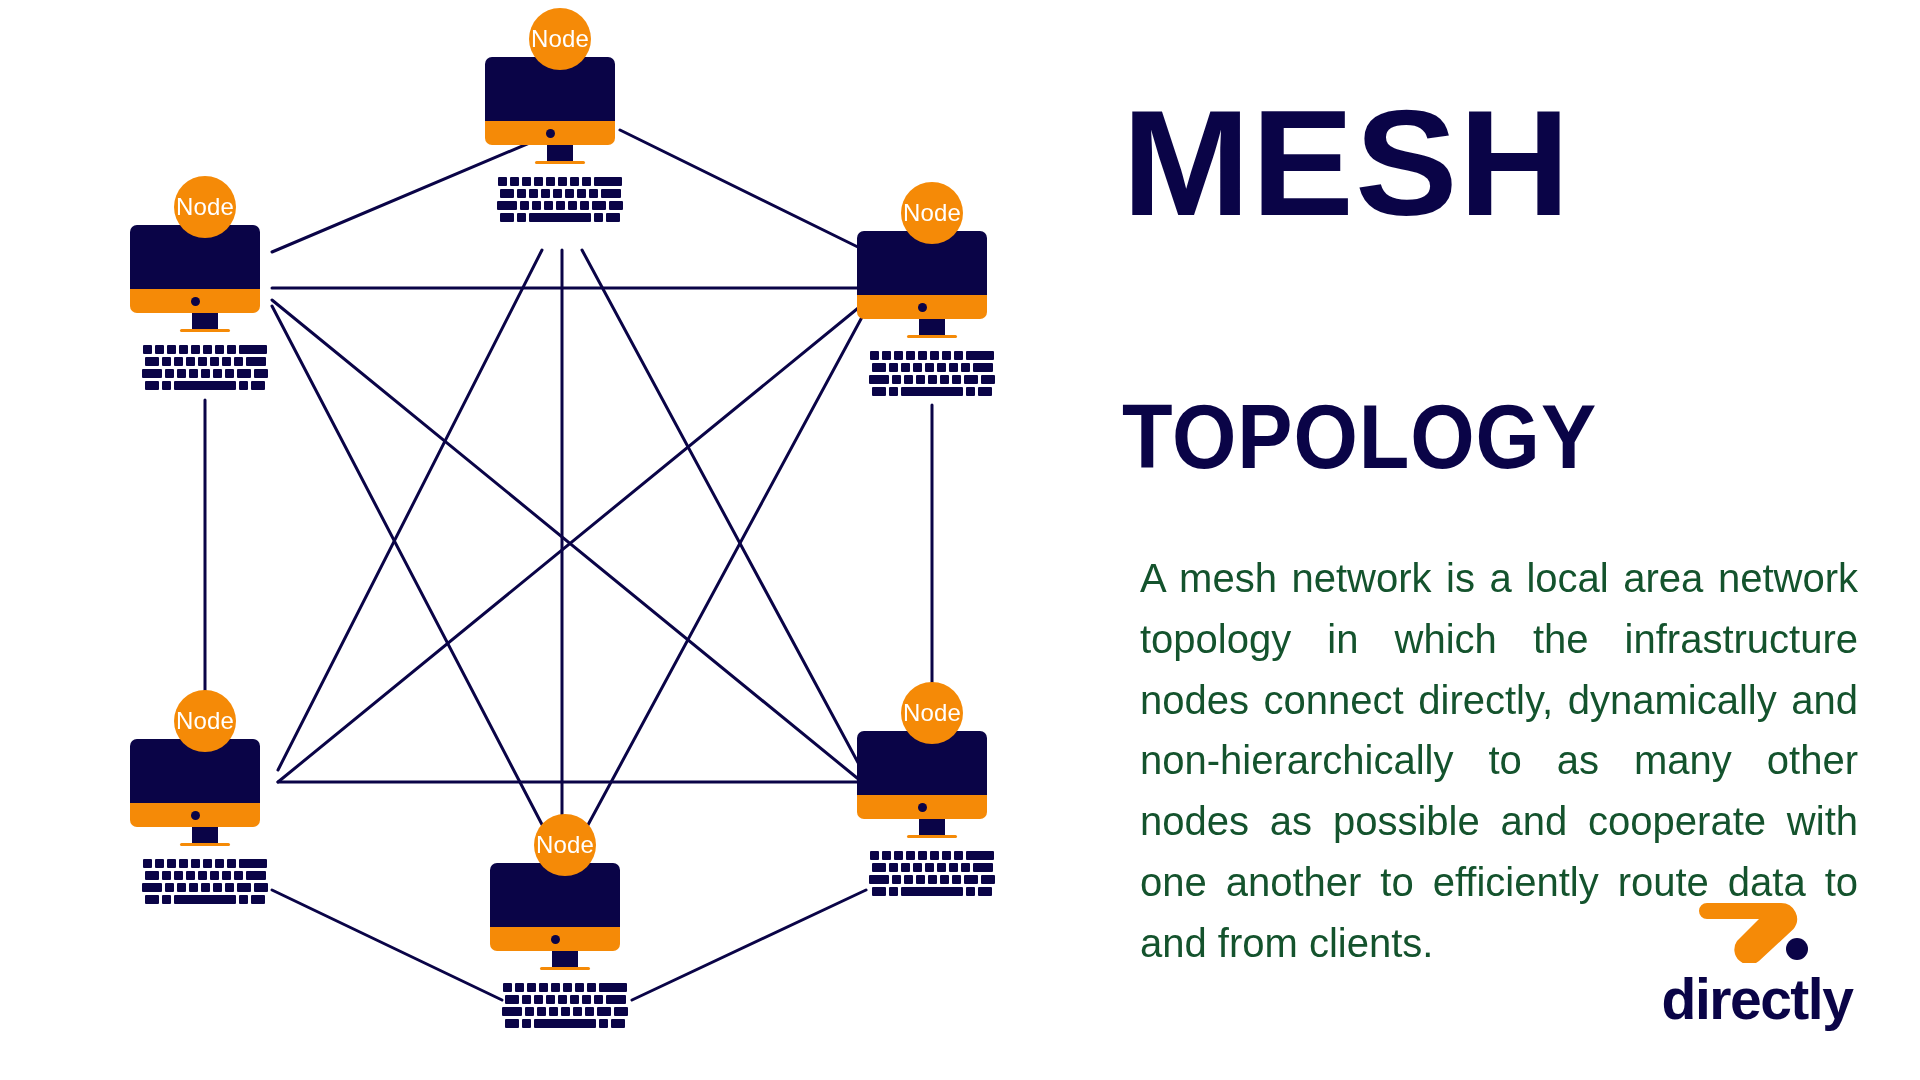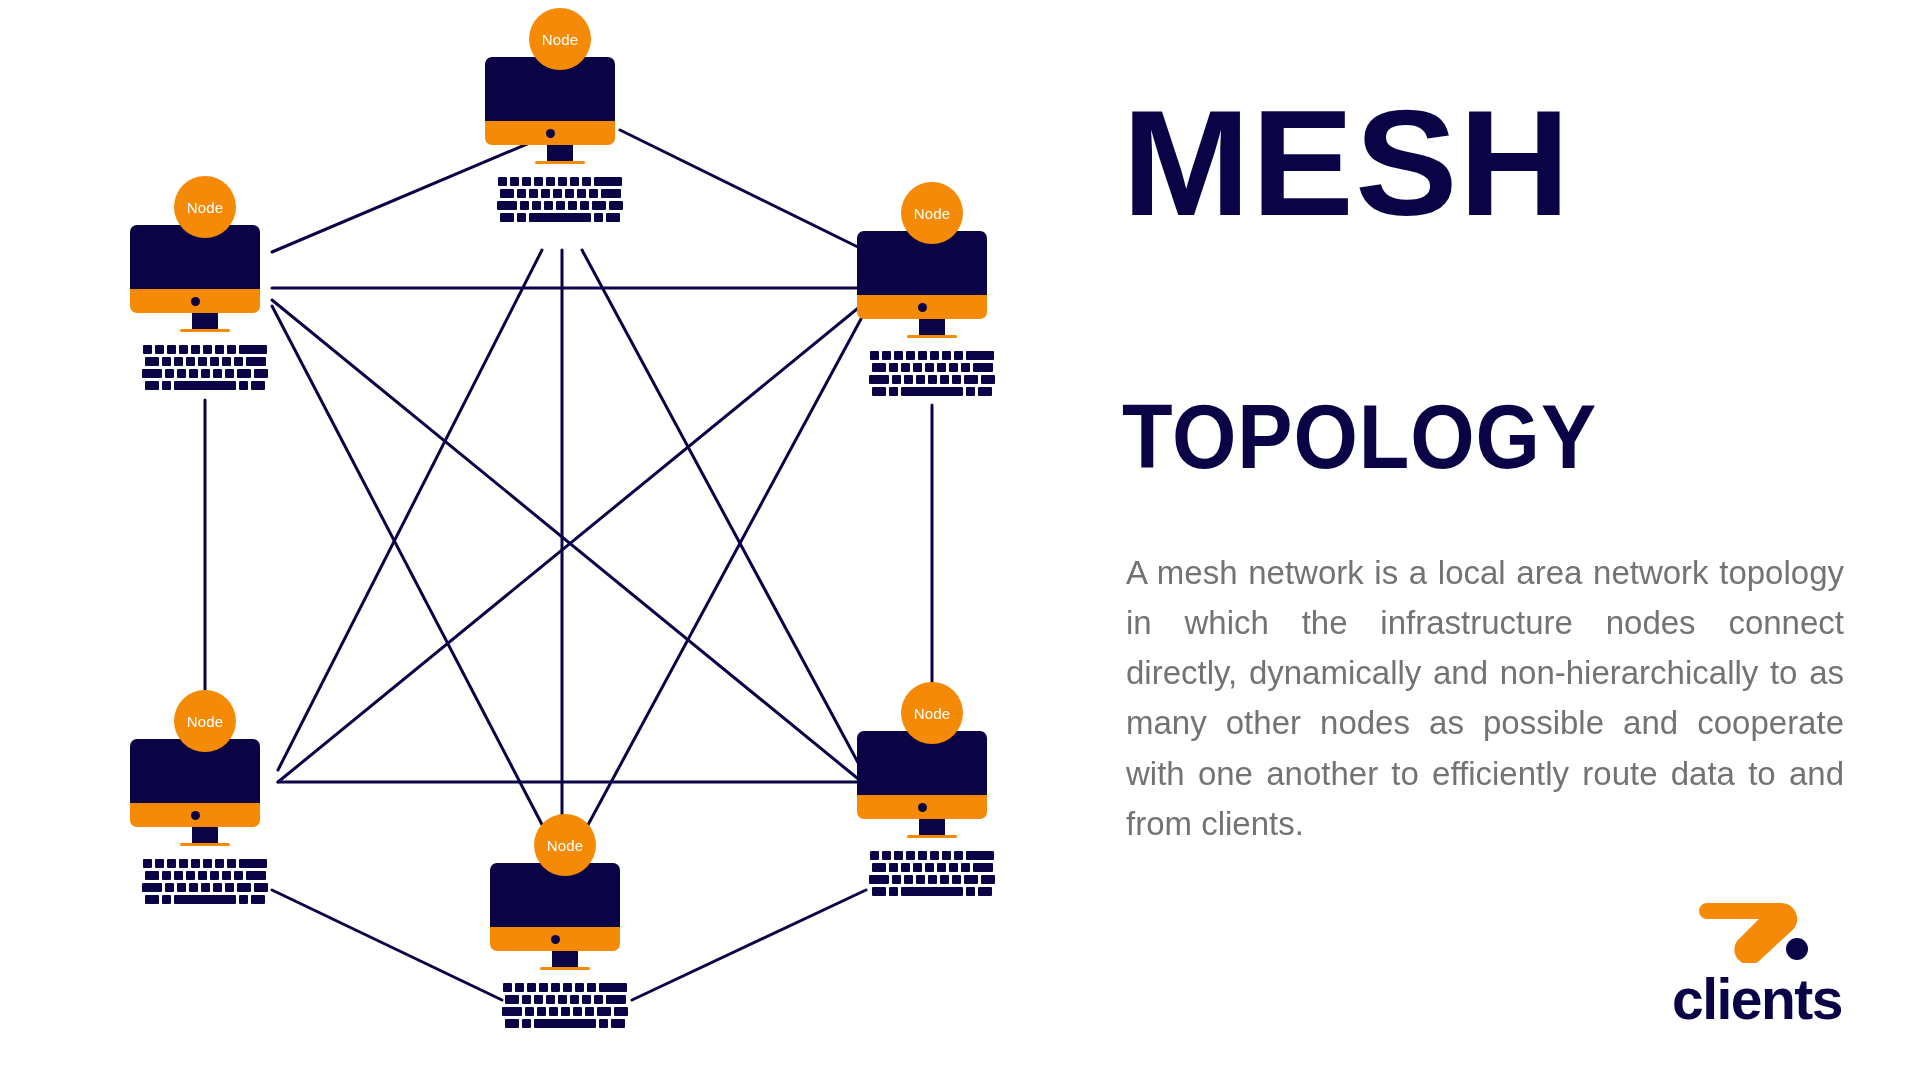--- a/index.html
+++ b/index.html
@@ -24,21 +24,21 @@
     position:relative;
     width:62px; height:62px;
     margin:0 auto;
     border-radius:50%;
     background:#F58A07;
     display:flex; align-items:center; justify-content:center;
     z-index:3;
   }
   .badge span {
     color:#ffffff;
-    font-size:15px;
+    font-size:24px;
     line-height:1;
     letter-spacing:.2px;
   }
   .monitor { position:relative; margin-top:-13px; z-index:2; }
   .screen {
     width:130px; height:64px;
     background:#0A0447;
     border-radius:7px 7px 0 0;
   }
   .chinbar {
@@ -79,23 +79,23 @@
     transform-origin:left center;
   }
   #title-topology {
     position:absolute; left:0; top:365px;
     font-size:128px;
     transform:scaleX(.92);
     transform-origin:left center;
   }
 
   #description {
-    position:absolute; left:4px; top:548px; width:718px;
-    color:#737373;
-    font-size:33px;
+    position:absolute; left:18px; top:548px; width:718px;
+    color:#14532d;
+    font-size:40px;
     line-height:1.52;
     text-align:justify;
   }
 
   
   #logo { position:absolute; left:475px; top:895px; width:320px; }
   #logo-mark { position:relative; width:120px; height:68px; margin:0 auto 8px 100px; }
   #logo-word {
     color:#0A0447;
     font-size:57px;
@@ -491,17 +491,17 @@
 
     <p id="description">A mesh network is a local area network topology in which the infrastructure nodes connect directly, dynamically and non-hierarchically to as many other nodes as possible and cooperate with one another to efficiently route data to and from clients.</p>
 
     <div id="logo">
       <div id="logo-mark">
         <svg viewBox="0 0 120 68" width="120" height="68">
           <path d="M10 8 h74 a16 16 0 0 1 12.5 26 L62 66 a15 15 0 0 1 -22 -20 L62 24 H10 a8 8 0 0 1 0 -16 Z" fill="#F58A07"></path>
           <circle cx="100" cy="54" r="11" fill="#0A0447"></circle>
         </svg>
       </div>
-      <div id="logo-word">clients</div>
+      <div id="logo-word">directly</div>
     </div>
 
   </div>
 </div>
 
 </body></html>

